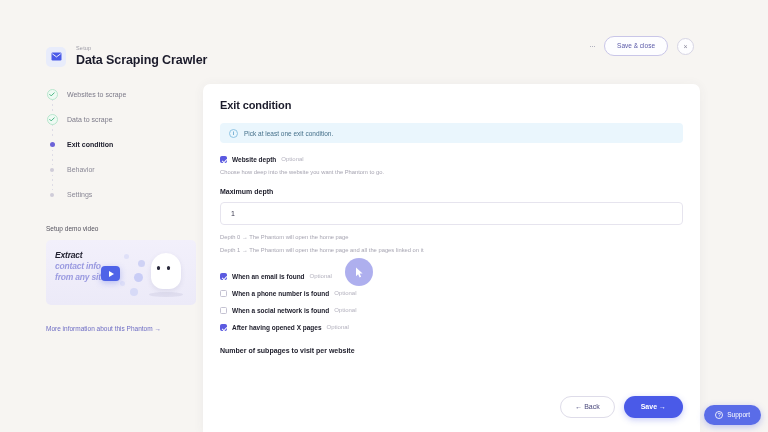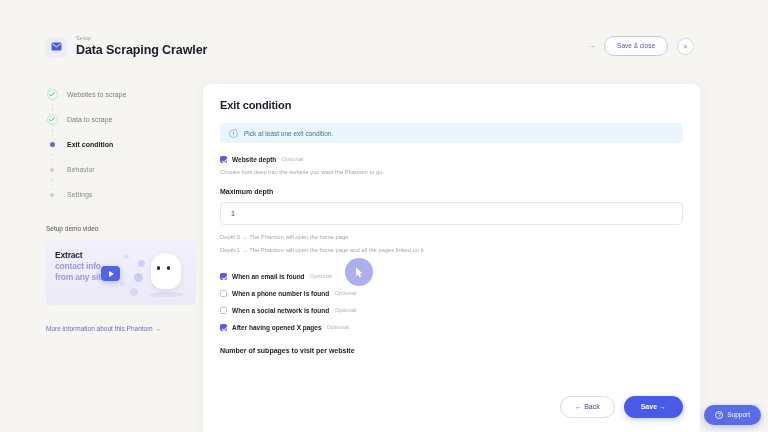--- a/index.html
+++ b/index.html
@@ -10,21 +10,21 @@
     font-family: "Liberation Sans", sans-serif;
     -webkit-font-smoothing: antialiased;
   }
   .app { position: relative; width: 768px; height: 432px; }
 
   
   .header {
     position: absolute; left: 0; top: 0; width: 768px; height: 84px;
   }
   .hdr-left {
-    position: absolute; left: 46px; top: 35px;
+    position: absolute; left: 46px; top: 45px;
     display: flex; align-items: center; gap: 10px;
   }
   .app-icon {
     width: 20px; height: 20px; border-radius: 5px;
     background: #e8ecfb;
     display: flex; align-items: center; justify-content: center;
     flex: none;
   }
   .app-icon svg { display: block; }
   .hdr-titles { display: flex; flex-direction: column; gap: 1px; }
@@ -88,21 +88,21 @@
   .step.done .step-label { color: #7c7a89; }
   .step.active .step-label { color: #20202f; font-weight: bold; }
 
   .demo-title {
     margin-top: 17px; font-size: 6.5px; color: #55535f; line-height: 9px;
   }
   .video {
     position: relative; margin-top: 7px;
     width: 150px; height: 65px; border-radius: 5px;
     background: linear-gradient(180deg,#f2f0fb 0%, #eceaf8 100%);
-    overflow: hidden; cursor: pointer;
+    overflow: hidden; cursor: pointer; font-style: italic;
   }
   .video-text {
     position: absolute; left: 9px; top: 10px;
     font-size: 8.5px; font-weight: bold; line-height: 11px;
     letter-spacing: -.2px;
   }
   .vt1 { color: #1f1f2e; }
   .vt2 { color: #9a9ae0; }
   .ghost {
     position: absolute; right: 15px; top: 13px;

